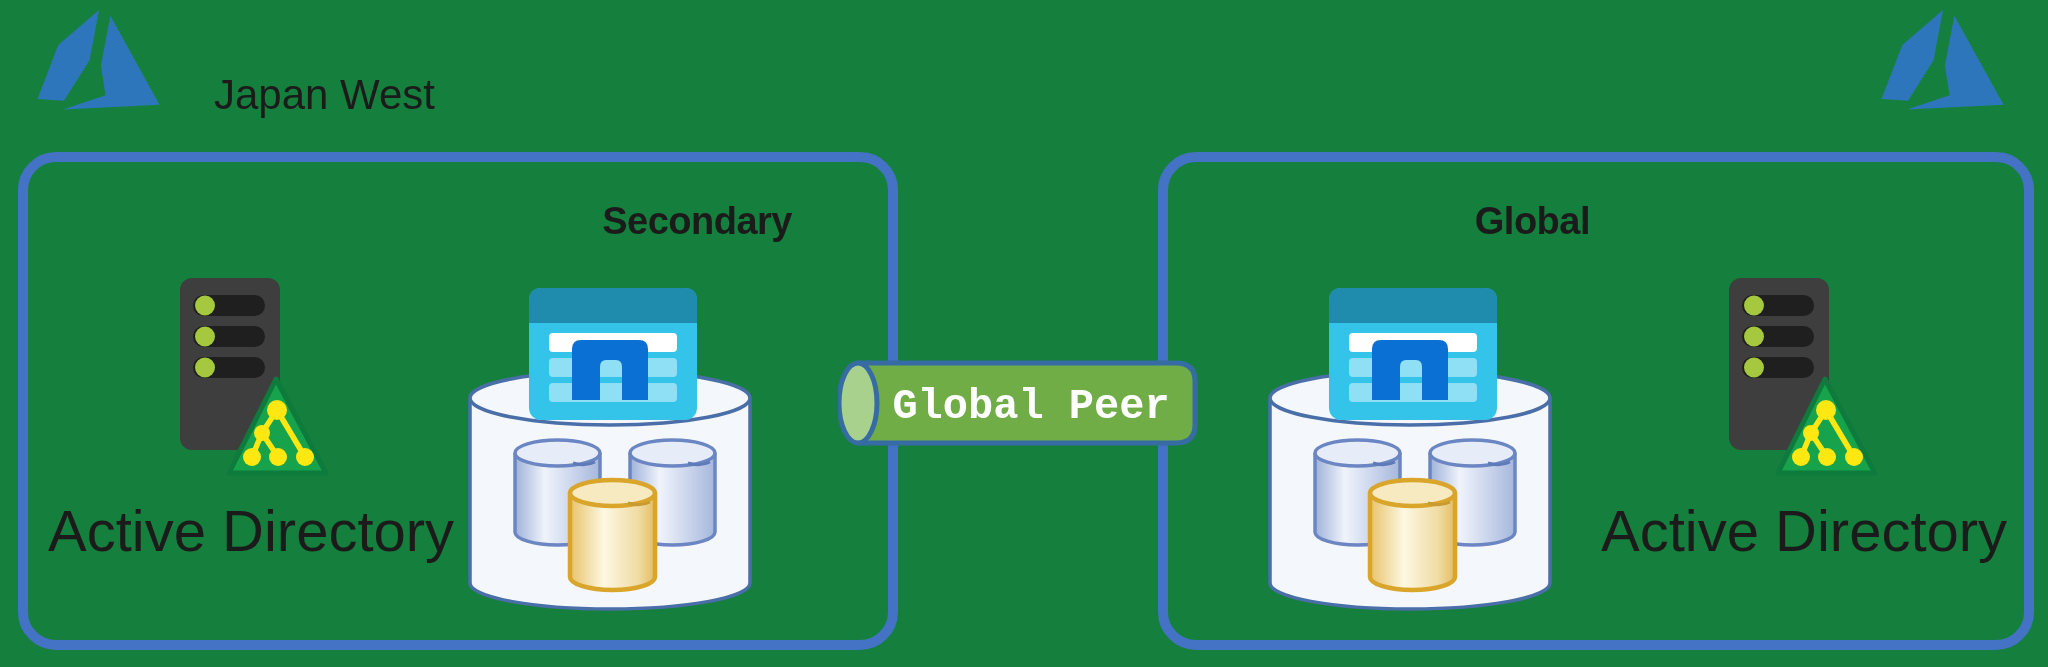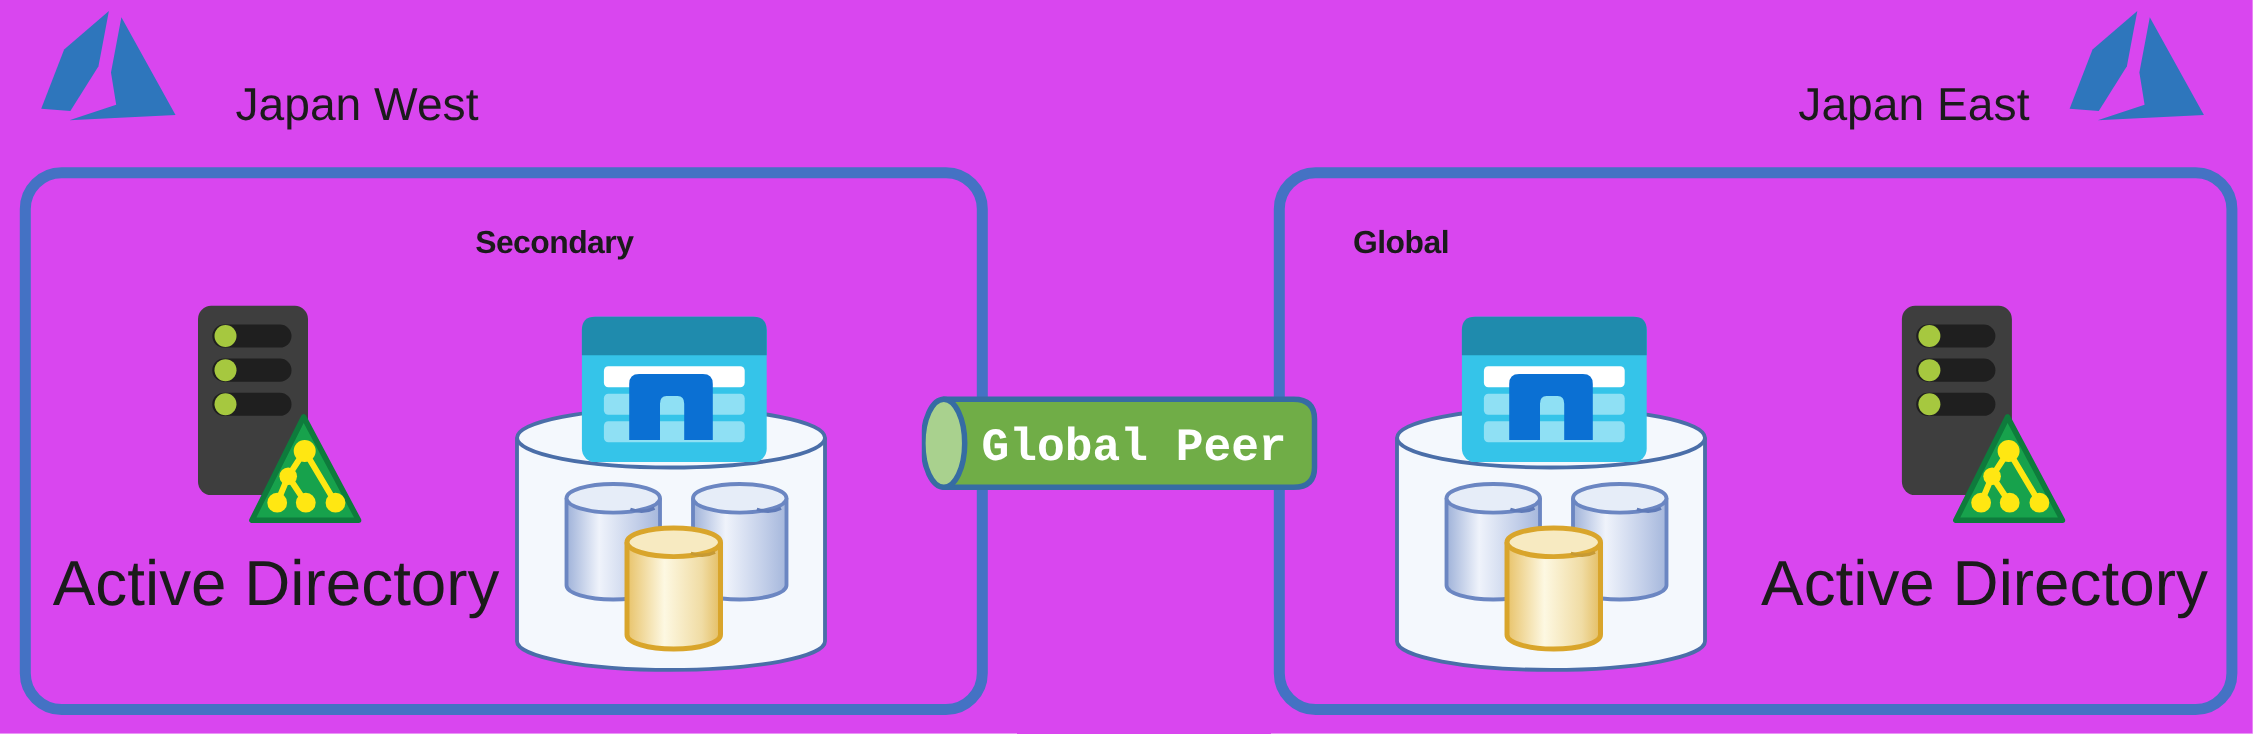--- a/index.html
+++ b/index.html
@@ -4,21 +4,21 @@
 <style>
   html, body {
     margin: 0;
     padding: 0;
     background: #ffffff;
   }
   .canvas {
     position: relative;
     width: 2048px;
     height: 667px;
-    background: #d946ef;
+    background: #15803d;
     overflow: hidden;
     font-family: "Liberation Sans", "DejaVu Sans", sans-serif;
     color: #1b1b1b;
   }
 
   
   .geo-label {
     position: absolute;
     top: 74px;
     font-size: 42px;
@@ -44,22 +44,22 @@
     z-index: 1;
   }
   .region-box.west { left: 18px;   width: 860px; }
   .region-box.east { left: 1158px; width: 856px; }
 
   
   .role-label {
     position: absolute;
     top: 200px;
     width: 360px;
-    text-align: left;
-    font-size: 29px;
+    text-align: right;
+    font-size: 38px;
     line-height: 43px;
     font-weight: bold;
     letter-spacing: -0.5px;
     z-index: 2;
   }
   .role-label.west { left: 432px; }
   .role-label.east { left: 1230px; }
 
   
   .ad-icon { position: absolute; top: 276px; width: 160px; height: 205px; z-index: 2; }
@@ -180,21 +180,20 @@
   </defs>
 </svg>
 
 <div class="canvas">
 
   <svg class="azure-logo west" viewBox="0 0 150 120">
     <use href="#azureLogo"></use>
   </svg>
   <div class="geo-label west">Japan West</div>
 
-  <div class="geo-label east">Japan East</div>
   <svg class="azure-logo east" viewBox="0 0 150 120">
     <use href="#azureLogo"></use>
   </svg>
 
   <div class="region-box west"></div>
   <div class="region-box east"></div>
 
   <div class="role-label west">Secondary</div>
   <div class="role-label east">Global</div>
 

